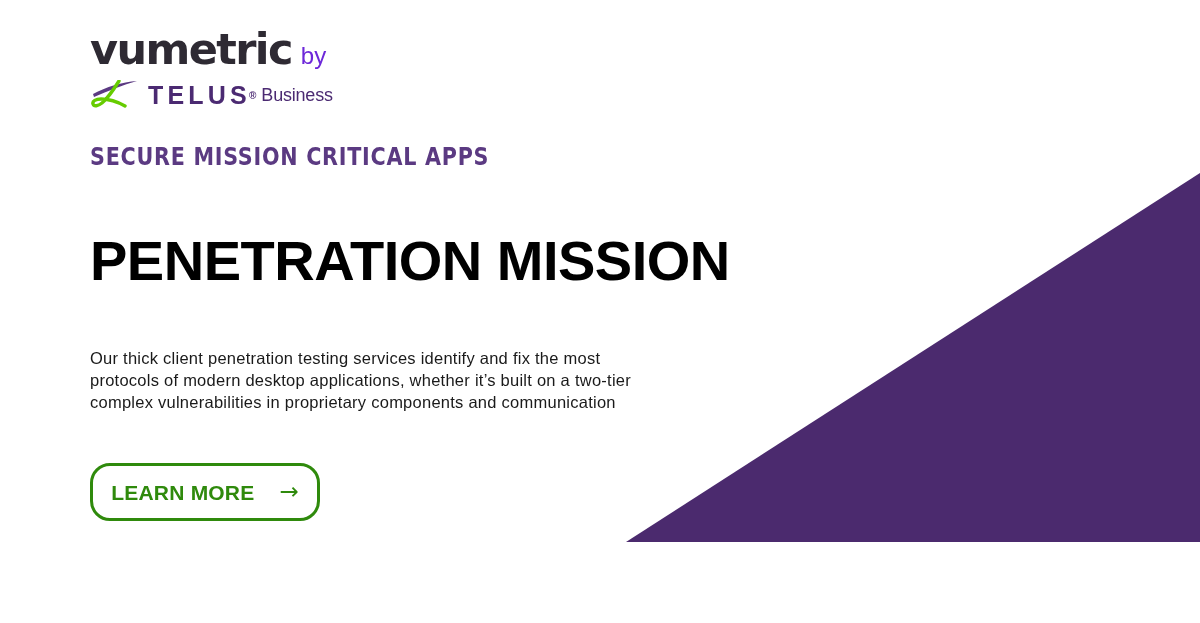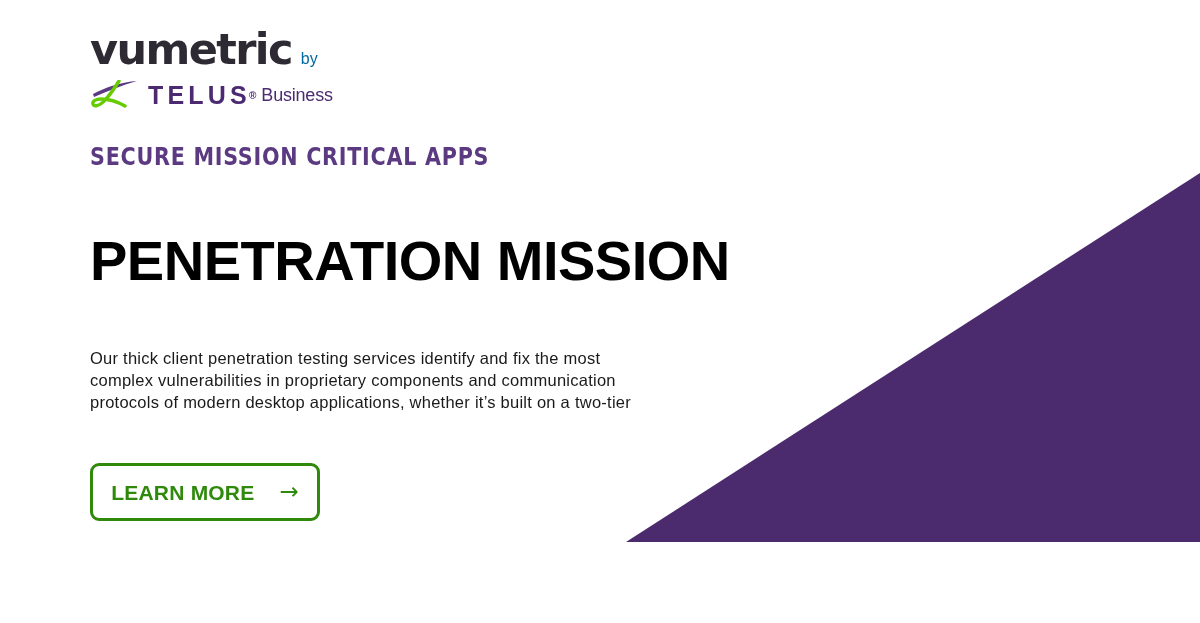--- a/index.html
+++ b/index.html
@@ -52,23 +52,23 @@
     font-family: "DejaVu Sans", sans-serif;
     font-size: 43px;
     font-weight: 700;
     letter-spacing: -1.6px;
     color: #2e2a33;
     line-height: 1;
   }
 
   .by-word {
     font-family: "Liberation Sans", sans-serif;
-    font-size: 16px;
-    font-weight: 400;
-    color: #0369a1;
+    font-size: 24px;
+    font-weight: 400;
+    color: #6d28d9;
     margin-left: 9px;
     line-height: 1;
   }
 
   .logo-row-2 {
     display: flex;
     align-items: center;
     margin-top: 6px;
     height: 30px;
     justify-content: space-between;
@@ -157,21 +157,21 @@
 
   
   .cta-button {
     position: absolute;
     left: 90px;
     top: 463px;
     width: 230px;
     height: 58px;
     box-sizing: border-box;
     border: 3px solid #2f8a0c;
-    border-radius: 9px;
+    border-radius: 20px;
     background: transparent;
     display: flex;
     align-items: center;
     justify-content: center;
     gap: 25px;
     cursor: pointer;
     padding: 0;
   }
 
   .cta-label {
@@ -236,22 +236,22 @@
     </div>
 
     <div class="eyebrow">SECURE MISSION CRITICAL APPS</div>
 
     <h1 class="headline">
       <span class="headline-line">PENETRATION MISSION</span>
     </h1>
 
     <p class="body-copy">
       <span>Our thick client penetration testing services identify and fix the most</span>
+      <span>protocols of modern desktop applications, whether it’s built on a two-tier</span>
       <span>complex vulnerabilities in proprietary components and communication</span>
-      <span>protocols of modern desktop applications, whether it’s built on a two-tier</span>
     </p>
 
   </div>
 
   <button class="cta-button">
     <span class="cta-label">LEARN MORE</span>
     <span class="cta-arrow">→</span>
   </button>
 
   <a class="site-link">vumetric.com</a>

